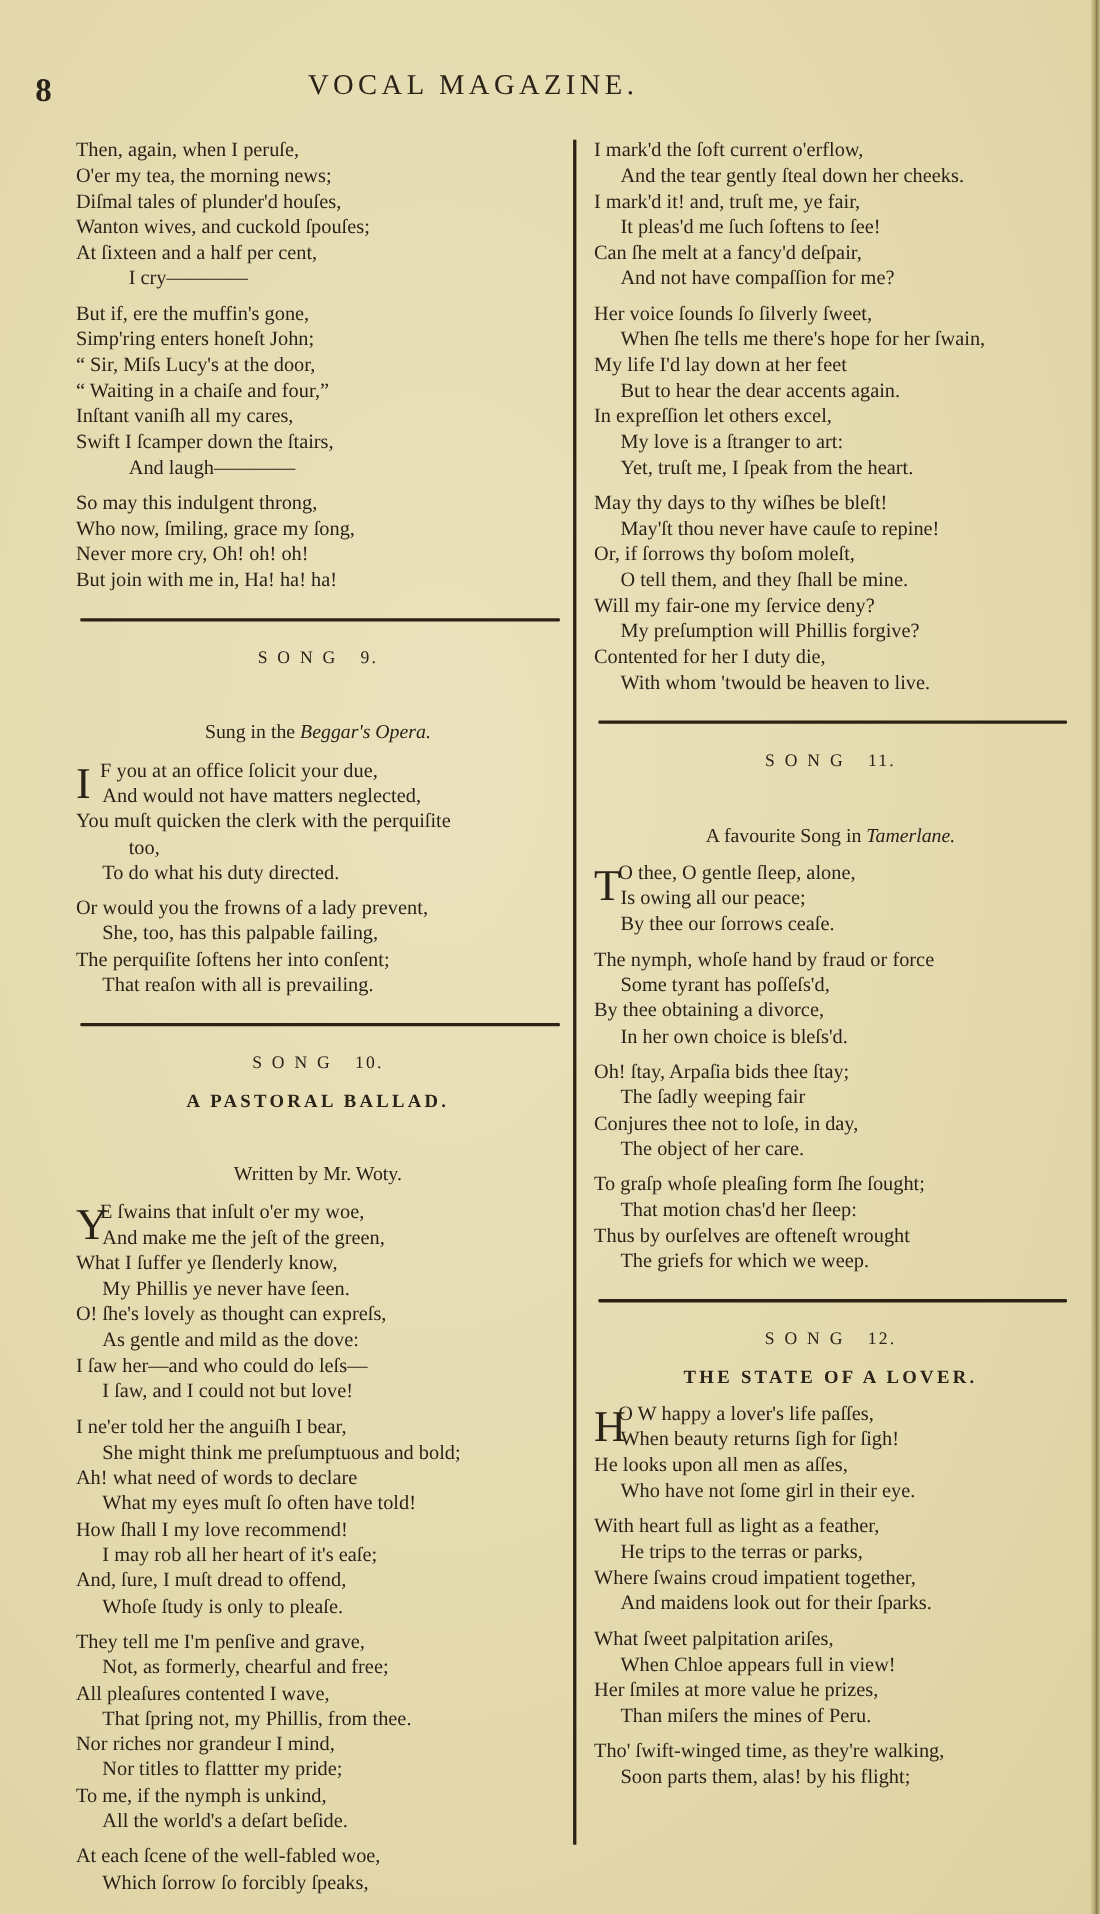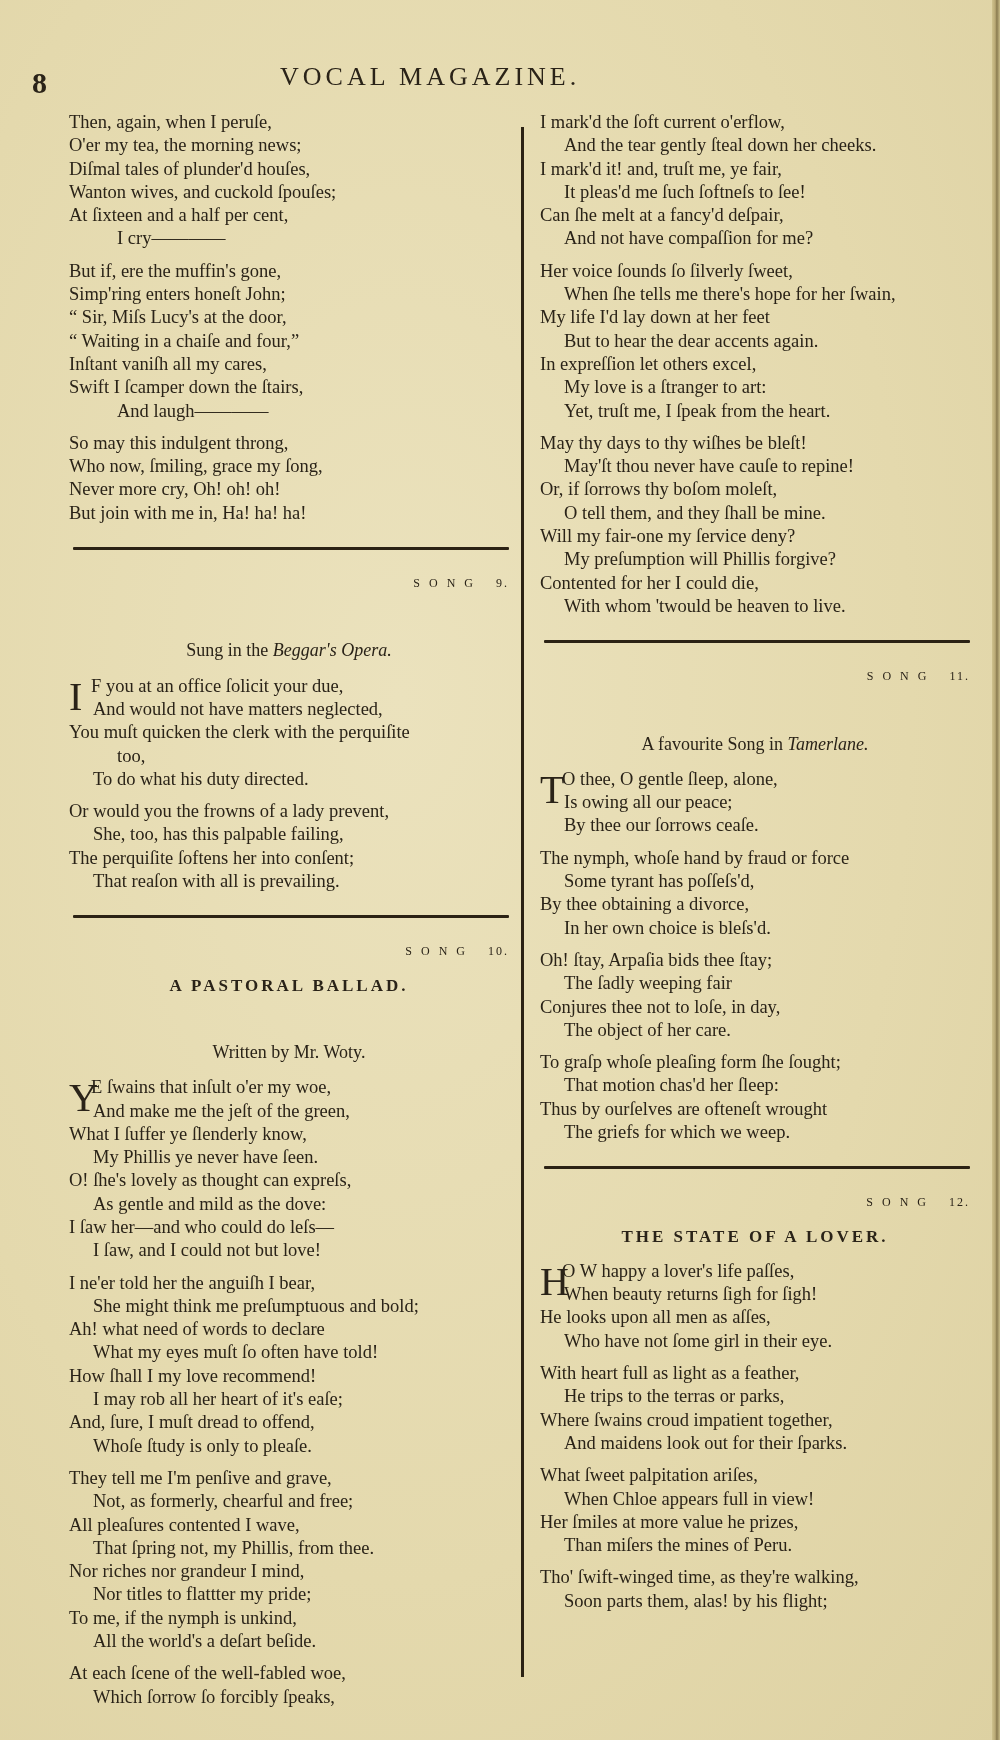--- a/index.html
+++ b/index.html
@@ -27,35 +27,35 @@
   }
   .running-title {
     position: absolute; left: 248px; top: 2px;
     font-size: 26px; letter-spacing: 4px;
   }
   .gutter {
     position: absolute; left: 521px; top: 127px; width: 3px; height: 1550px;
     background: #2b2214;
   }
   .col {
-    position: absolute; top: 111px;
+    position: absolute; top: 126px;
     font-size: 18.5px; line-height: 23.3px;
   }
   .col.left { left: 69px; width: 440px; }
   .col.right { left: 540px; width: 430px; }
   .line { white-space: nowrap; }
   .line.indent { padding-left: 24px; }
   .line.indent2 { padding-left: 48px; }
   .stanza-gap { height: 9px; }
   .rule {
     height: 3px; background: #2b2214; margin: 22px 0 22px 4px;
     border-radius: 1px;
   }
   .song-title {
-    text-align: right; font-size: 12px; letter-spacing: 9px;
+    text-align: center; font-size: 16px; letter-spacing: 9px;
     margin-top: 6px; margin-bottom: 10px;
   }
   .song-title .num { letter-spacing: 2px; margin-left: 14px; font-variant: small-caps; }
   .subtitle {
     text-align: center; font-size: 18px; margin-bottom: 12px; margin-top: 44px;
   }
   .subtitle i { font-style: italic; }
   .caps-sub {
     text-align: center; font-size: 17px; letter-spacing: 3px; font-weight: bold;
     margin-bottom: 12px;
@@ -188,21 +188,21 @@
         </div>
     </div>
   </div>
 
   <div class="col right">
     <div>
         <div>
           <div class="line">I mark'd the ſoft current o'erflow,</div>
           <div class="line indent">And the tear gently ſteal down her cheeks.</div>
           <div class="line">I mark'd it! and, truſt me, ye fair,</div>
-          <div class="line indent">It pleas'd me ſuch ſoftneſs to ſee!</div>
+          <div class="line indent">It pleas'd me ſuch ſoftens to ſee!</div>
           <div class="line">Can ſhe melt at a fancy'd deſpair,</div>
           <div class="line indent">And not have compaſſion for me?</div>
         </div>
         <div class="stanza-gap"></div>
         <div>
           <div class="line">Her voice ſounds ſo ſilverly ſweet,</div>
           <div class="line indent">When ſhe tells me there's hope for her ſwain,</div>
           <div class="line">My life I'd lay down at her feet</div>
           <div class="line indent">But to hear the dear accents again.</div>
           <div class="line">In expreſſion let others excel,</div>
@@ -210,21 +210,21 @@
           <div class="line indent">Yet, truſt me, I ſpeak from the heart.</div>
         </div>
         <div class="stanza-gap"></div>
         <div>
           <div class="line">May thy days to thy wiſhes be bleſt!</div>
           <div class="line indent">May'ſt thou never have cauſe to repine!</div>
           <div class="line">Or, if ſorrows thy boſom moleſt,</div>
           <div class="line indent">O tell them, and they ſhall be mine.</div>
           <div class="line">Will my fair-one my ſervice deny?</div>
           <div class="line indent">My preſumption will Phillis forgive?</div>
-          <div class="line">Contented for her I could die,</div>
+          <div class="line">Contented for her I duty die,</div>
           <div class="line indent">With whom 'twould be heaven to live.</div>
         </div>
       </div>
 
     <div class="rule"></div>
 
     <div>
       <div class="song-title">
         <span>SONG</span><span class="num">11.</span>
       </div>

